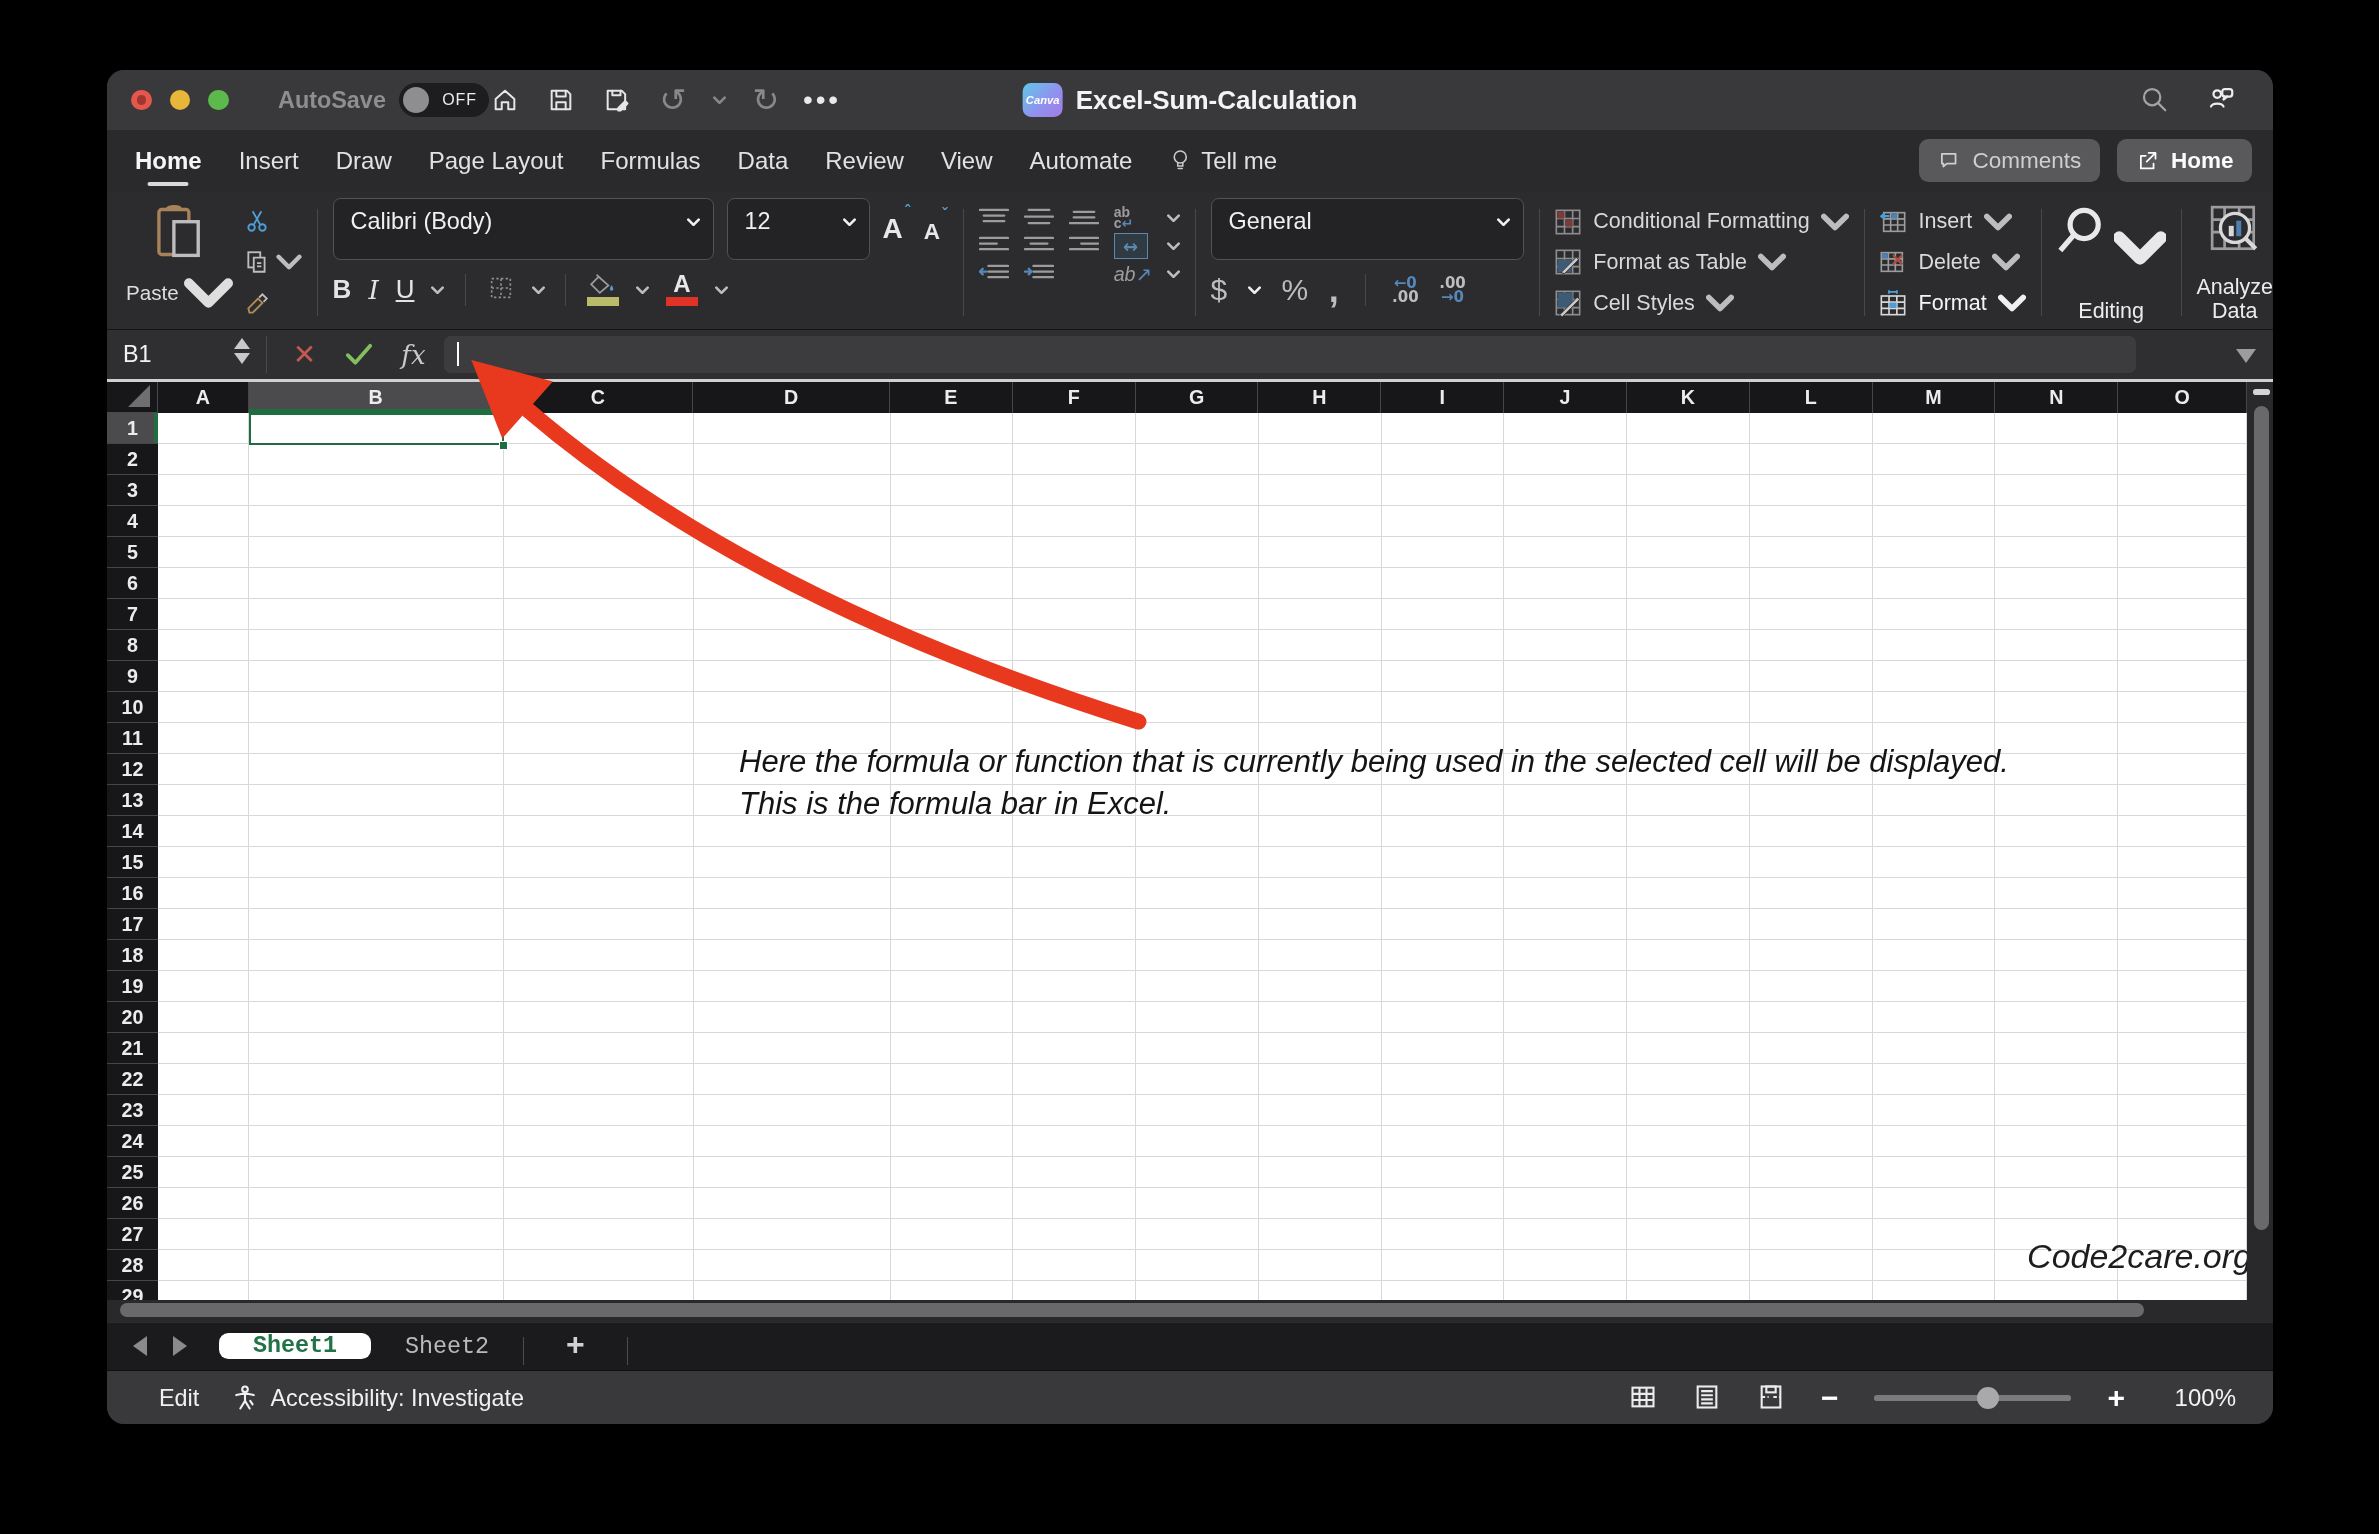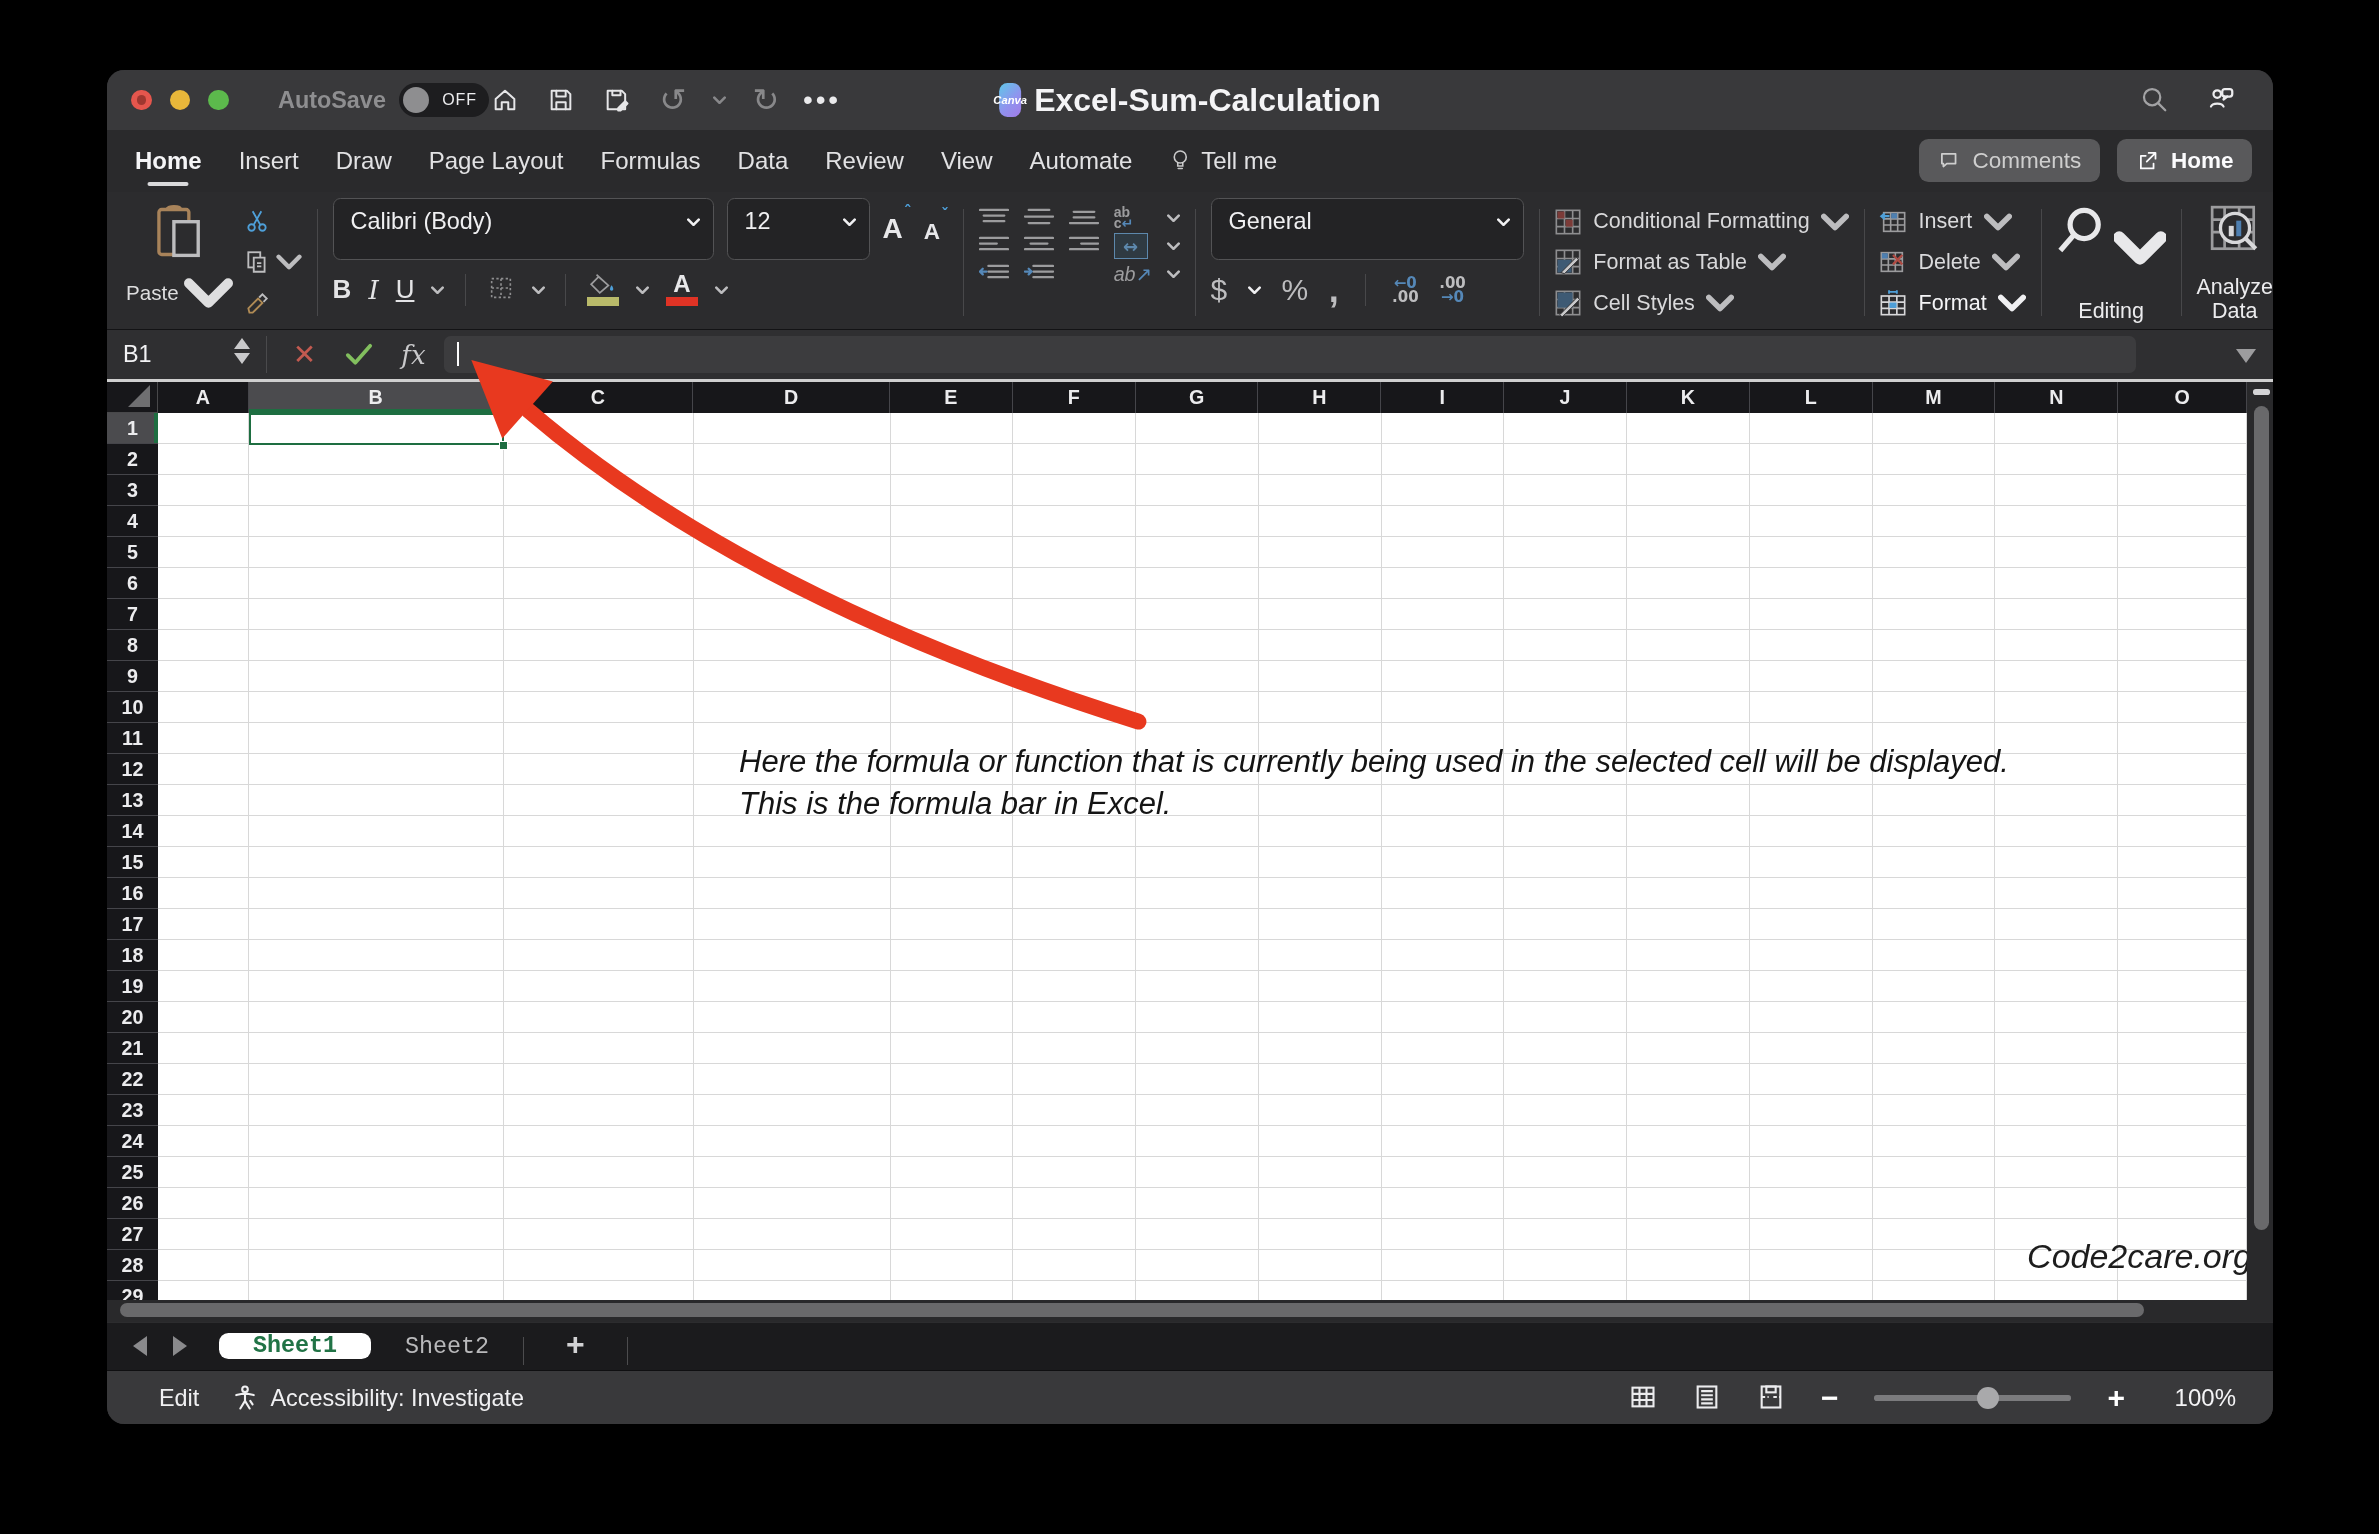--- a/index.html
+++ b/index.html
@@ -17,22 +17,22 @@
   .autosave .as-label{color:#8e8e90;font-size:23.4px;font-weight:bold;}
   .toggle{width:90px;height:34px;border-radius:17px;background:#1d1d1f;display:flex;align-items:center;position:relative;}
   .knob{position:absolute;left:3.7px;top:3.7px;width:26px;height:26px;border-radius:50%;background:#8e8e90;}
   .toggle .off{position:absolute;right:12px;color:#ededEF;font-size:16px;font-weight:normal;letter-spacing:0.9px;}
   .tb-icons{position:absolute;left:382px;top:0;height:60px;display:flex;align-items:center;gap:24px;color:#e6e6e8;}
   .tb-ic{width:32px;height:32px;display:flex;align-items:center;justify-content:center;}
   .tb-ic svg{width:28px;height:28px;fill:none;stroke:#e6e6e8;stroke-width:1.7;stroke-linejoin:round;stroke-linecap:round;}
   .tb-ic .glyph{font-size:32px;color:#88888a;line-height:1;}
   .dots{color:#eaeaec;font-size:28px;letter-spacing:2.8px;}
   .titlewrap{position:absolute;left:50%;top:0;transform:translateX(-50%);height:60px;display:flex;align-items:center;gap:13px;}
-  .docicon{width:22px;height:34px;border-radius:8.4px;background:linear-gradient(135deg,#5fc8e8 0%,#8f93ee 55%,#a27be8 100%);display:flex;align-items:center;justify-content:center;color:#fff;font-style:italic;font-size:11.2px;font-weight:bold;}
-  .doctitle{color:#f4f4f6;font-size:32px;font-weight:bold;}
+  .docicon{width:40px;height:34px;border-radius:8.4px;background:linear-gradient(135deg,#5fc8e8 0%,#8f93ee 55%,#a27be8 100%);display:flex;align-items:center;justify-content:center;color:#fff;font-style:italic;font-size:11.2px;font-weight:bold;}
+  .doctitle{color:#f4f4f6;font-size:26px;font-weight:bold;}
   .tb-right{position:absolute;right:37px;top:0;height:60px;display:flex;align-items:center;gap:37px;}
   .tb-right svg{width:30px;height:30px;fill:none;stroke-linecap:round;stroke-linejoin:round;}
   
   .menubar{position:absolute;left:0;top:60px;width:100%;height:62px;background:#2a2a2c;}
   #menu-tabs{position:absolute;left:28px;top:0;height:62px;display:flex;align-items:center;gap:37px;}
   .mtab{position:relative;color:#e2e2e4;font-size:24px;height:62px;display:flex;align-items:center;}
   .mtab.active span{font-weight:bold;color:#f5f5f7;}
   .mline{position:absolute;left:50%;transform:translateX(-50%);bottom:5.6px;width:41px;height:4.7px;border-radius:2.8px;background:#d9d9db;}
   .tellme{display:flex;align-items:center;gap:9.4px;color:#e2e2e4;font-size:24px;}
   .tellme svg{width:22.5px;height:26px;fill:none;stroke:#dededfe0;stroke-width:1.6;stroke-linecap:round;}

